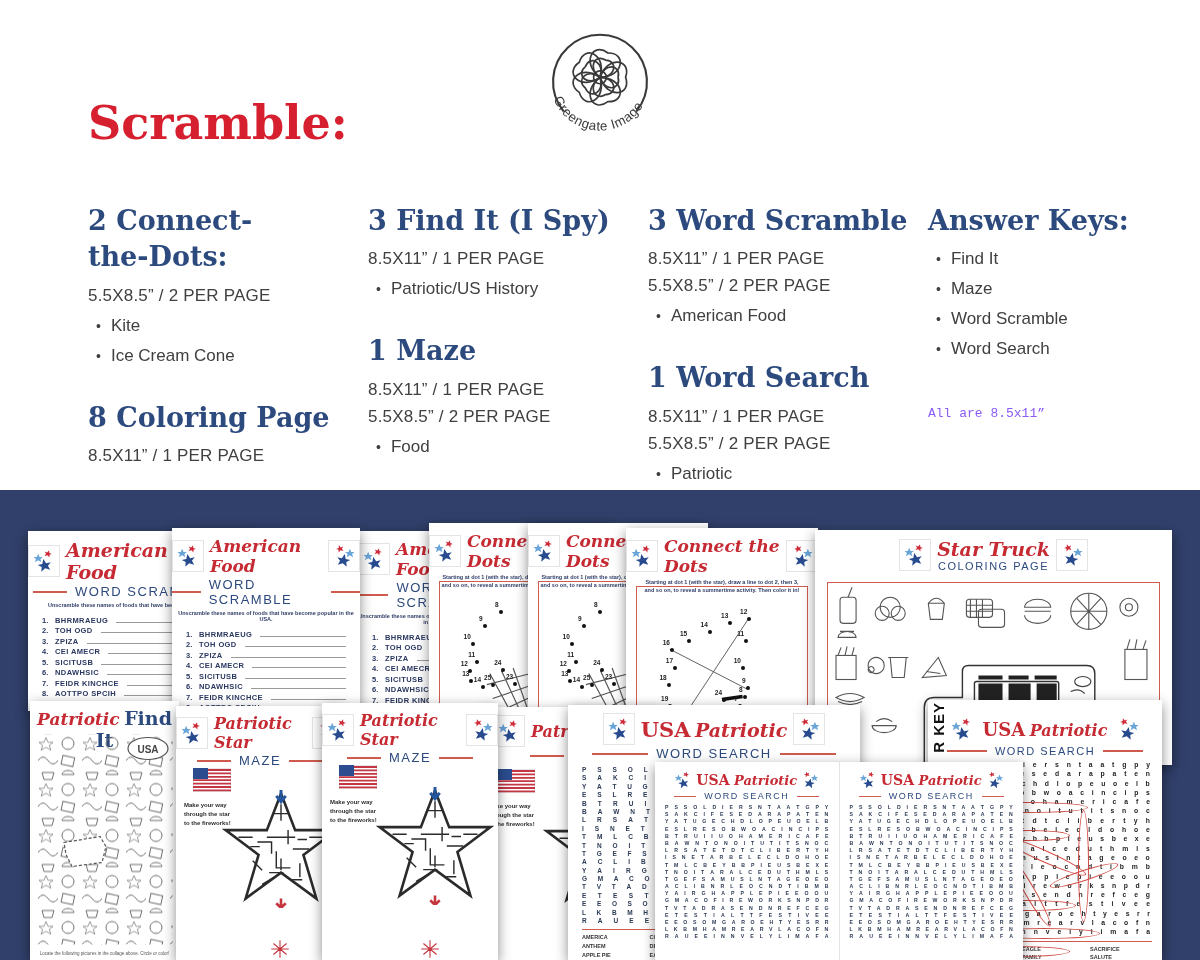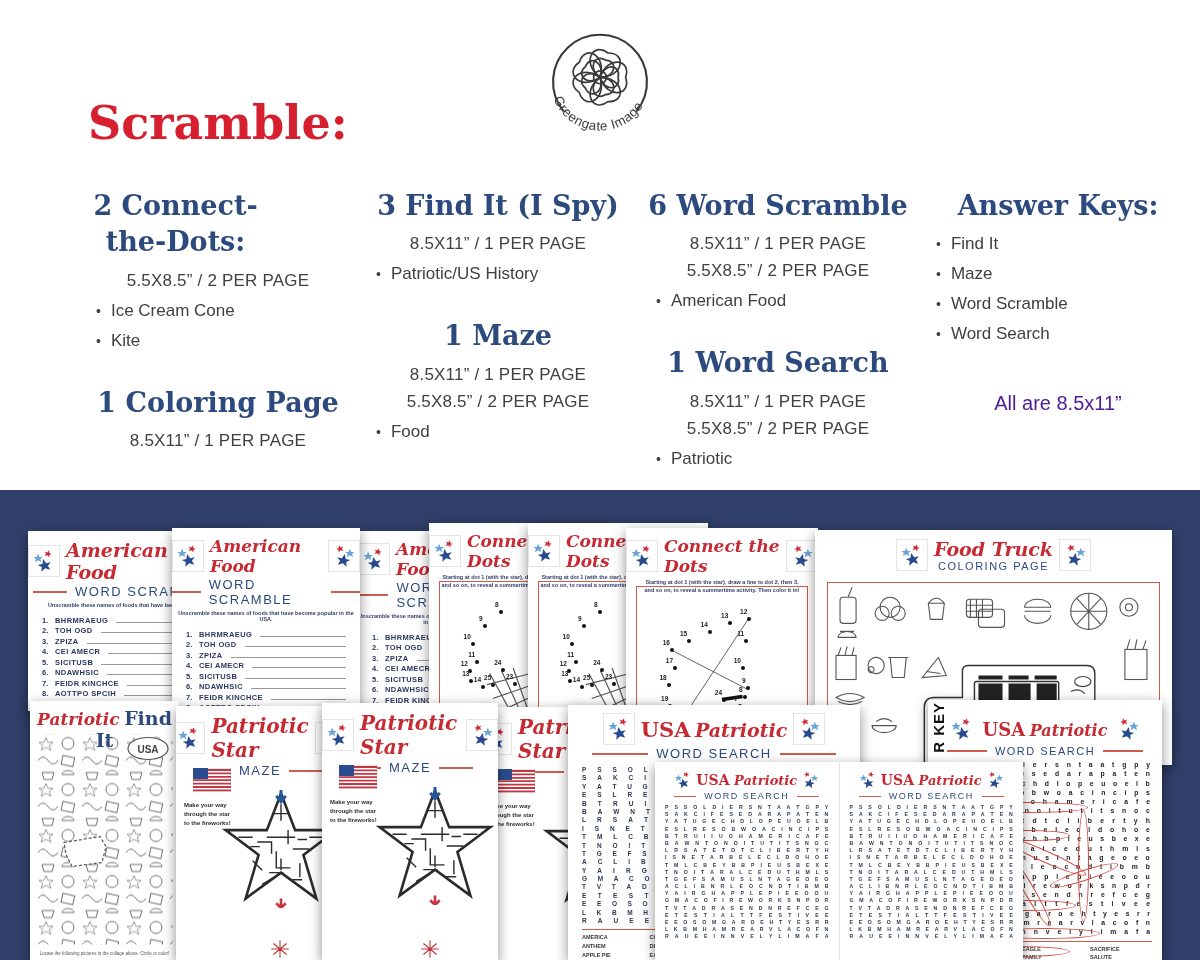--- a/index.html
+++ b/index.html
@@ -3,30 +3,30 @@
 <meta charset="utf-8">
 <style>
   html,body{margin:0;padding:0;background:#fff;}
   .canvas{position:relative;width:1200px;height:960px;overflow:hidden;background:#ffffff;
           font-family:"Liberation Sans",sans-serif;}
   
   .navy-band{position:absolute;left:0;top:490px;width:1200px;height:470px;background:#31406b;}
   .includes-title{position:absolute;left:88px;top:96px;font-family:"DejaVu Serif",serif;
           font-weight:bold;font-size:46px;color:#d7202f;}
   .logo{position:absolute;left:536px;top:24px;width:128px;height:128px;}
-  .col{position:absolute;top:188px;width:260px;text-align:center;}
+  .col{position:absolute;top:203px;width:260px;}
   .col-1{left:88px}.col-2{left:368px}.col-3{left:648px}.col-4{left:928px}
   .col h3{font-family:"DejaVu Serif",serif;font-weight:bold;color:#2d4a7e;font-size:27px;
           line-height:1.35;margin:0 0 10px 0;}
   .col-1 h3.wrap{width:175px;}
   .sec+.sec{margin-top:34px;}
   .spec{font-size:17px;color:#404040;margin:7px 0;letter-spacing:.2px;}
   .bullet{font-size:17px;color:#404040;margin:10px 0 0 8px;display:flex;align-items:baseline;}
   .bullet::before{content:"•";margin-right:10px;font-size:14px;color:#404040;}
-  .col-note{margin-top:46px;font-size:20px;color:#4c1d95;line-height:1.35;}
+  .col-note{margin-top:46px;font-size:13px;color:#8b5cf6;line-height:1.35;font-family:Liberation Mono, monospace;}
   
   .sheet{position:absolute;background:#fff;box-shadow:0 4px 12px rgba(0,0,0,.45);overflow:hidden;}
   .script{font-family:"DejaVu Serif",serif;font-style:italic;font-weight:bold;color:#c62a33;}
   .sh-head{display:flex;align-items:center;justify-content:center;gap:6px;margin-top:8px;}
   .starbox{width:30px;height:30px;flex:0 0 auto;border:1px solid #e4e4e4;background:#fff;
            display:flex;align-items:center;justify-content:center;}
   .starbox svg{width:26px;height:26px;}
   .flip svg{transform:scaleX(-1);}
   .subline{display:flex;align-items:center;justify-content:center;gap:8px;margin-top:1px;}
   .dashl{width:34px;border-top:2px solid #cf5b4e;}
@@ -63,21 +63,21 @@
   .fi-title{text-align:center;margin-top:6px;}
   .fi-script{font-size:17px;}
   .fi-bold{font-family:"DejaVu Serif",serif;font-weight:bold;color:#2d4a7e;font-size:19px;}
   .fi-art{position:absolute;left:6px;right:6px;top:32px;bottom:14px;}
   .fi-cap{position:absolute;left:6px;right:6px;bottom:4px;font-size:4.5px;color:#555;
           text-align:center;}
   
   .mz1{left:176px;top:706px;width:168px;height:254px;z-index:22;}
   .mz2{left:322px;top:703px;width:176px;height:257px;z-index:23;}
   .mz3{left:480px;top:707px;width:185px;height:253px;z-index:22;}
-  .mz-title{font-size:20px;}
+  .mz-title{font-size:16px;}
   .mz-left{position:absolute;left:8px;top:62px;width:56px;text-align:center;}
   .mz-instr{font-size:6px;font-weight:bold;color:#2d2d2d;line-height:1.5;margin-top:5px;
             text-align:left;}
   .mz-star{position:absolute;right:4px;top:58px;width:118px;height:170px;}
   .mz-fw{position:absolute;left:50%;bottom:0px;width:40px;height:22px;}
   
   .wss{left:568px;top:705px;width:292px;height:255px;z-index:24;}
   .ak{left:928px;top:700px;width:234px;height:260px;z-index:25;}
   .w2up{left:655px;top:762px;width:368px;height:198px;z-index:26;}
   .wst-usa{font-family:"DejaVu Serif",serif;font-weight:bold;color:#c62a33;}
@@ -175,28 +175,28 @@
         <textPath href="#logoTextPath" startOffset="50%" text-anchor="middle">Greengate Images</textPath>
       </text>
     </svg>
   </div>
 
   <div class="col col-1">
     <div class="sec">
       <h3 class="wrap">2 Connect-the-Dots:</h3>
       <div class="spec">5.5X8.5” / 2 PER PAGE</div>
       <div class="bullet">
+          <span>Kite</span>
+        </div>
+      <div class="bullet">
           <span>Ice Cream Cone</span>
-        </div>
-      <div class="bullet">
-          <span>Kite</span>
         </div>
     </div>
     <div class="sec">
-      <h3>1 Coloring Page</h3>
+      <h3>8 Coloring Page</h3>
       <div class="spec">8.5X11” / 1 PER PAGE</div>
     </div>
   </div>
 
   <div class="col col-2">
     <div class="sec">
       <h3>3 Find It (I Spy)</h3>
       <div class="spec">8.5X11” / 1 PER PAGE</div>
       <div class="bullet">
           <span>Patriotic/US History</span>
@@ -207,21 +207,21 @@
       <div class="spec">8.5X11” / 1 PER PAGE</div>
       <div class="spec">5.5X8.5” / 2 PER PAGE</div>
       <div class="bullet">
           <span>Food</span>
         </div>
     </div>
   </div>
 
   <div class="col col-3">
     <div class="sec">
-      <h3>6 Word Scramble</h3>
+      <h3>3 Word Scramble</h3>
       <div class="spec">8.5X11” / 1 PER PAGE</div>
       <div class="spec">5.5X8.5” / 2 PER PAGE</div>
       <div class="bullet">
           <span>American Food</span>
         </div>
     </div>
     <div class="sec">
       <h3>1 Word Search</h3>
       <div class="spec">8.5X11” / 1 PER PAGE</div>
       <div class="spec">5.5X8.5” / 2 PER PAGE</div>
@@ -636,21 +636,21 @@
   </div>
 
   <div class="sheet ft">
     <div class="sh-head">
         <span class="starbox">
           <svg viewBox="0 0 40 40">
             <use href="#stars"></use>
           </svg>
         </span>
       <span>
-        <span class="script" style="font-size:19px">Food Truck</span>
+        <span class="script" style="font-size:19px">Star Truck</span>
         <span class="subt" style="display:block;text-align:center;font-size:11px">COLORING PAGE</span>
       </span>
       <span class="starbox flip">
           <svg viewBox="0 0 40 40">
             <use href="#stars"></use>
           </svg>
         </span>
       </div>
     <div class="ft-box">
       <svg viewBox="0 0 330 180" width="100%" height="100%">

